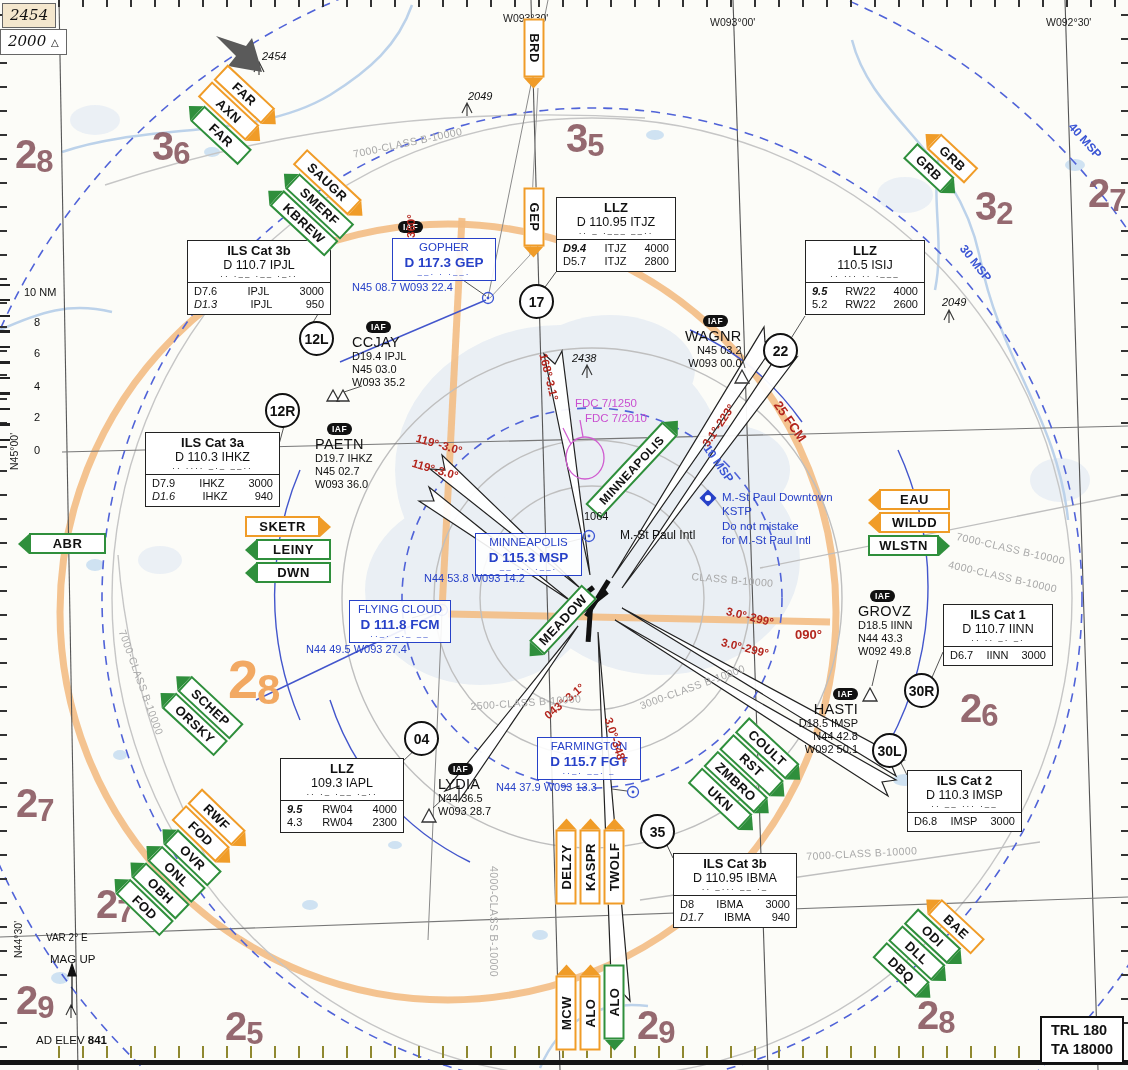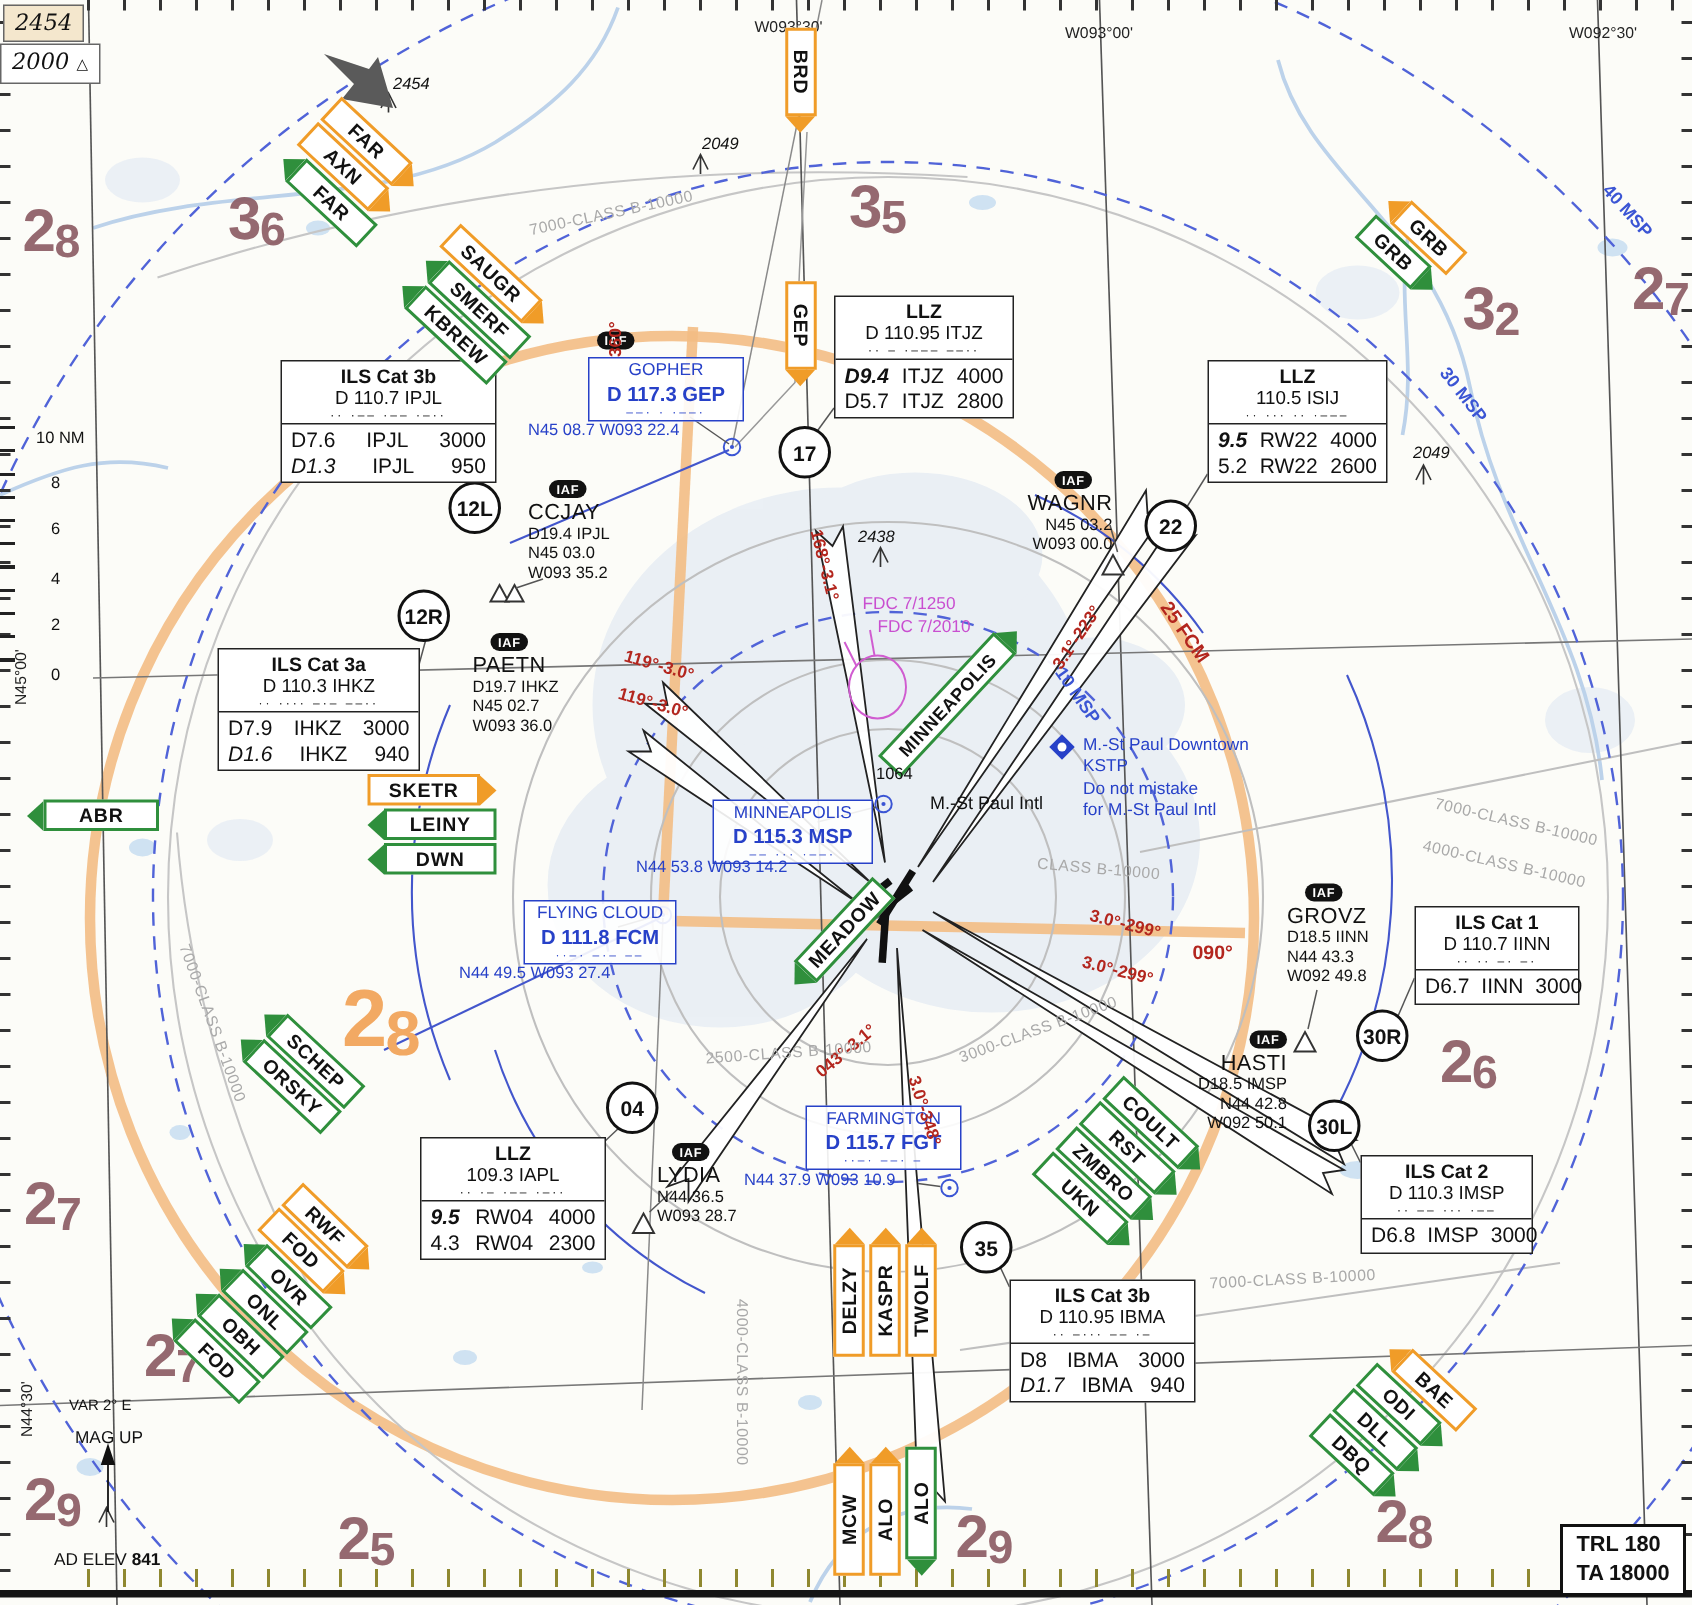--- a/index.html
+++ b/index.html
@@ -12,21 +12,21 @@
   .ticks-left{left:0;top:14px;width:7px;height:1040px;background:repeating-linear-gradient(180deg,#333 0 2px,transparent 2px 24px);}
   .ticks-right{left:1121px;top:14px;width:7px;height:1030px;background:repeating-linear-gradient(180deg,#333 0 2px,transparent 2px 24px);}
   .ticks-bottom{left:58px;top:1046px;width:1070px;height:12px;background:repeating-linear-gradient(90deg,#8f8830 0 2px,transparent 2px 24px);}
   .bottom-bar{left:0;top:1060px;width:1128px;height:5px;background:#151515;}
   .scale-ticks{left:0;top:284px;width:10px;height:170px;background:repeating-linear-gradient(180deg,#222 0 2px,transparent 2px 15.5px);}
   
   .box{background:#fff;border:1.6px solid #222;text-align:center;padding:2px 5px 3px;line-height:1.18;}
   .box .title{font-weight:bold;font-size:13px;}
   .box .freq{font-size:12.5px;}
   .box .morse{font-size:8px;letter-spacing:2px;line-height:.9;color:#111;}
-  .box .rows{border-top:1.4px solid #222;margin:2px -5px 0;padding:2px 6px 0;font-size:14px;}
+  .box .rows{border-top:1.4px solid #222;margin:2px -5px 0;padding:2px 6px 0;font-size:11px;}
   .box .r{display:flex;justify-content:space-between;gap:8px;white-space:nowrap;}
   .bi{font-style:italic;font-weight:bold;}
   .it{font-style:italic;}
   
   .vbox{background:rgba(255,255,255,.9);border:1.5px solid #2741c8;color:#2741c8;text-align:center;
         padding:2px 6px;line-height:1.2;margin-left:34px;}
   .vbox .name{font-size:11.5px;}
   .vbox .freq{font-weight:bold;font-size:13.5px;}
   .vbox .morse{font-size:8px;letter-spacing:2px;line-height:.9;}
   .coords{color:#2741c8;font-size:11px;white-space:nowrap;}
@@ -451,21 +451,21 @@
     <div class="freq">D 111.8 FCM</div>
     <div class="morse">··–· –·– ––</div>
   </div>
   <div class="abs coords" style="left:306px;top:643px;">N44 49.5 W093 27.4</div>
 
   <div class="abs vbox" style="left:503px;top:737px;width:90px;">
     <div class="name">FARMINGTON</div>
     <div class="freq">D 115.7 FGT</div>
     <div class="morse">··–· ––· –</div>
   </div>
-  <div class="abs coords" style="left:496px;top:781px;">N44 37.9 W093 10.9</div>
+  <div class="abs coords" style="left:496px;top:781px;">N44 37.9 W093 13.3</div>
 
   <div class="abs" style="left:352px;top:316px;">
     <span class="iaf-badge" style="margin-left:14px;">IAF</span>
     <div class="iaf-name">CCJAY</div>
     <div class="iaf-det">
         <div>D19.4 IPJL</div>
         <div>N45 03.0</div>
         <div>W093 35.2</div>
       </div>
   </div>
@@ -582,20 +582,34 @@
       </div>
   </div>
 
   <div class="abs stack" style="left:18px;top:533px;width:88px;">
     <div class="flag green">
         <span class="body">ABR</span>
         <i class="tip left"></i>
       </div>
   </div>
 
+  <div class="abs stack" style="left:868px;top:489px;width:82px;">
+    <div class="flag orange">
+        <span class="body">EAU</span>
+        <i class="tip left"></i>
+      </div>
+    <div class="flag orange">
+        <span class="body">WILDD</span>
+        <i class="tip left"></i>
+      </div>
+    <div class="flag green">
+        <span class="body">WLSTN</span>
+        <i class="tip right"></i>
+      </div>
+  </div>
 
   <div class="abs stack" style="left:157px;top:690px;width:82px;transform:rotate(43deg);">
     <div class="flag green">
         <span class="body">SCHEP</span>
         <i class="tip left"></i>
       </div>
     <div class="flag green">
         <span class="body">ORSKY</span>
         <i class="tip left"></i>
       </div>

